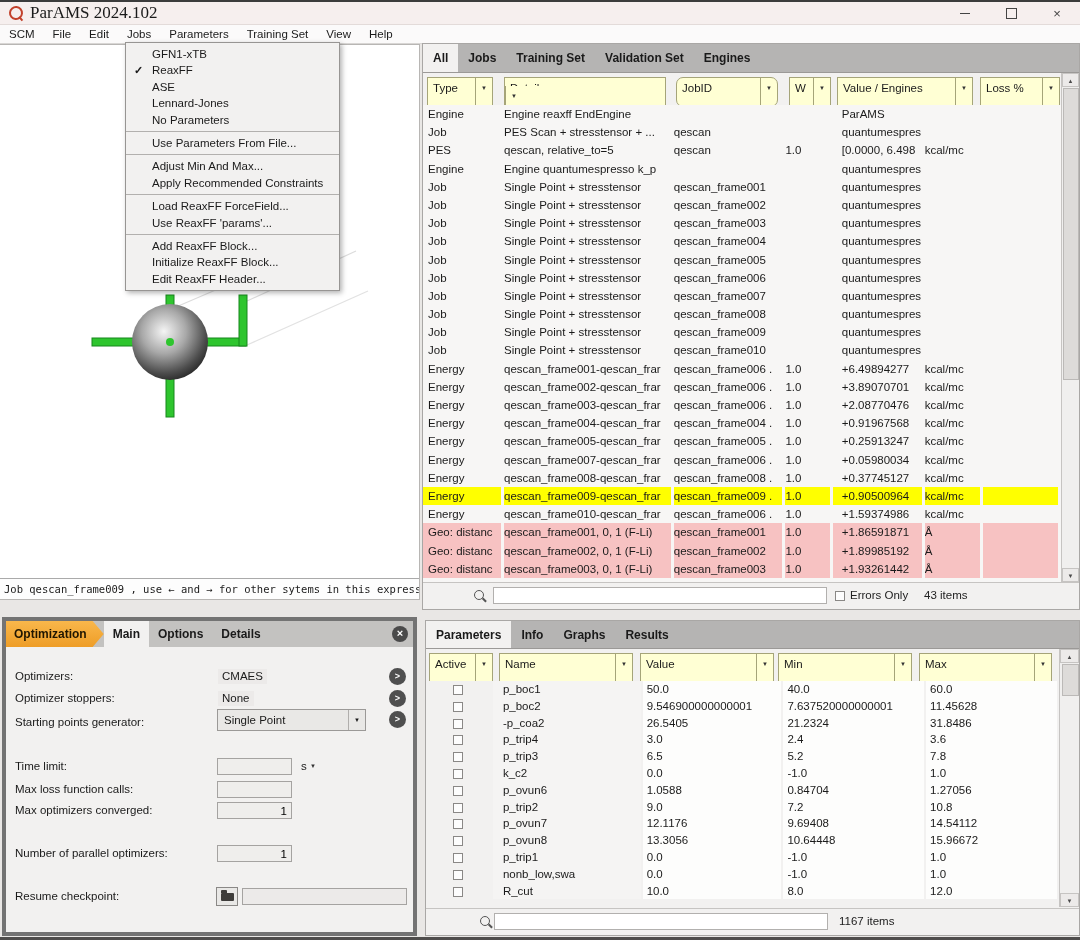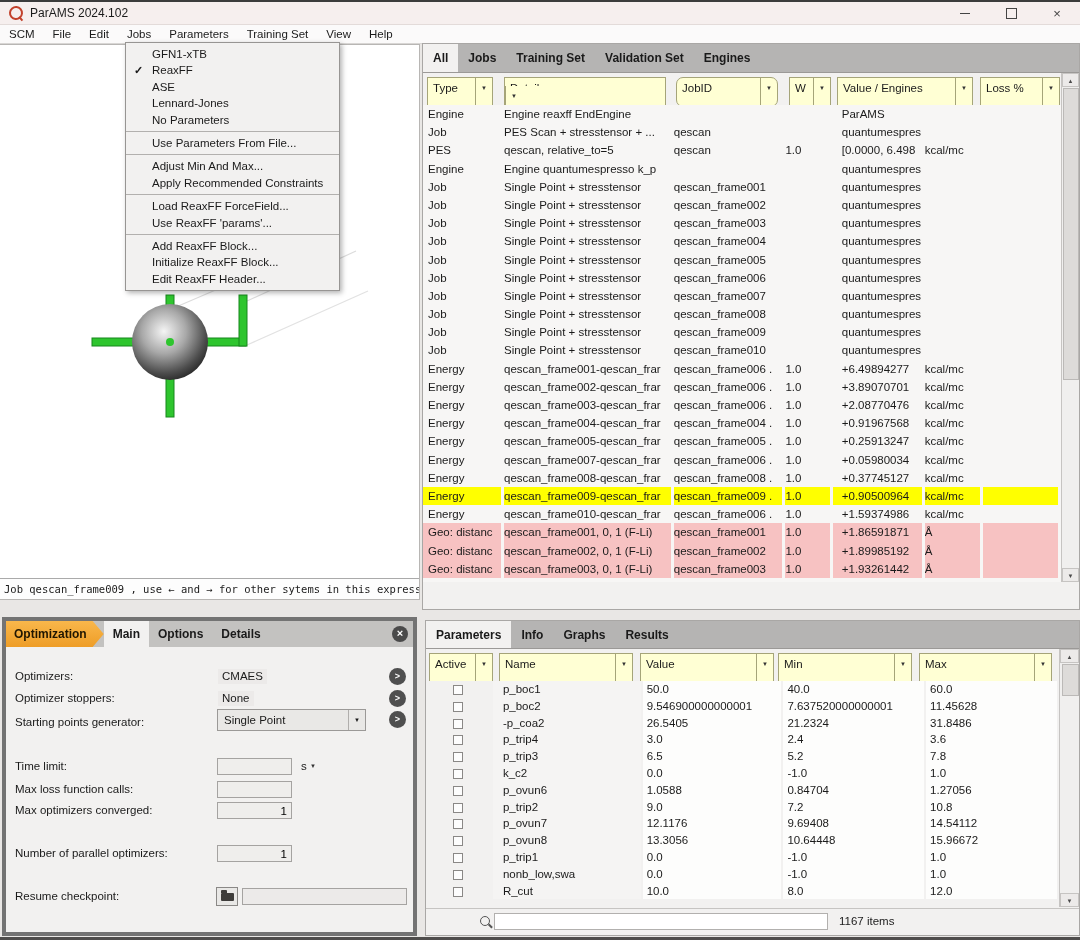--- a/index.html
+++ b/index.html
@@ -9,21 +9,21 @@
 
   
   .top-edge{left:0;top:0;width:1080px;height:2px;background:#3c3c3c;}
   .bottom-edge{left:0;bottom:0;width:1080px;height:3px;background:#4f4d4c;}
   .titlebar{left:0;top:2px;width:1080px;height:22px;background:#f6efee;
             display:flex;align-items:center;border-bottom:1px solid #e3dbd9;}
   .appico{width:10px;height:10px;border:2px solid #c2402a;border-radius:50%;
           position:relative;margin:0 7px 0 9px;transform:rotate(-40deg);}
   .appico:after{content:'';position:absolute;top:100%;left:50%;margin-left:-1px;
           width:2px;height:5px;background:#c2402a;}
-  .tb-title{font-size:12px;}
+  .tb-title{font-size:17px;font-family:Liberation Serif, serif;}
   .win-ctrls{margin-left:auto;display:flex;height:100%;}
   .wbtn{width:46px;height:100%;display:flex;align-items:center;justify-content:center;color:#444;}
   .glyph-min{width:10px;border-bottom:1.4px solid #444;height:1px;}
   .glyph-max{width:9px;height:9px;border:1.4px solid #444;}
   .glyph-close{font-size:13px;line-height:1;}
 
   .menubar{left:0;top:25px;width:1080px;height:18px;background:#fbfafa;
            display:flex;font-size:11.5px;border-bottom:1px solid #d8d6d4;}
   .mb-item{padding:0 9px;line-height:18px;}
 
@@ -480,20 +480,27 @@
         <span class="c c-value">+1.93261442</span>
         <span class="c c-unit">Å</span>
         <span class="c c-loss"></span>
       </div>
     </div>
   <div class="vscroll">
     <span class="sb-arr sb-up">▲</span>
     <div class="sb-thumb" style="top:15px;height:290px;"></div>
     <span class="sb-arr sb-dn">▼</span>
   </div>
+  <div class="search-row">
+    <span class="mag" style="left:51px;"></span>
+    <input class="search-input" style="left: 70px; width: 334px;">
+    <span class="cb" style="position:absolute;left:412px;top:8px;"></span>
+    <span class="count-label" style="left:427px;">Errors Only</span>
+    <span class="count-label" style="left:501px;">43 items</span>
+  </div>
 </div>
 
 <div class="abs opt">
   <div class="opt-tabs">
     <span class="opt-title">Optimization</span>
     <span style="display:flex;">
         <span class="opt-tab sel">Main</span>
         <span class="opt-tab">Options</span>
         <span class="opt-tab">Details</span>
       </span>

